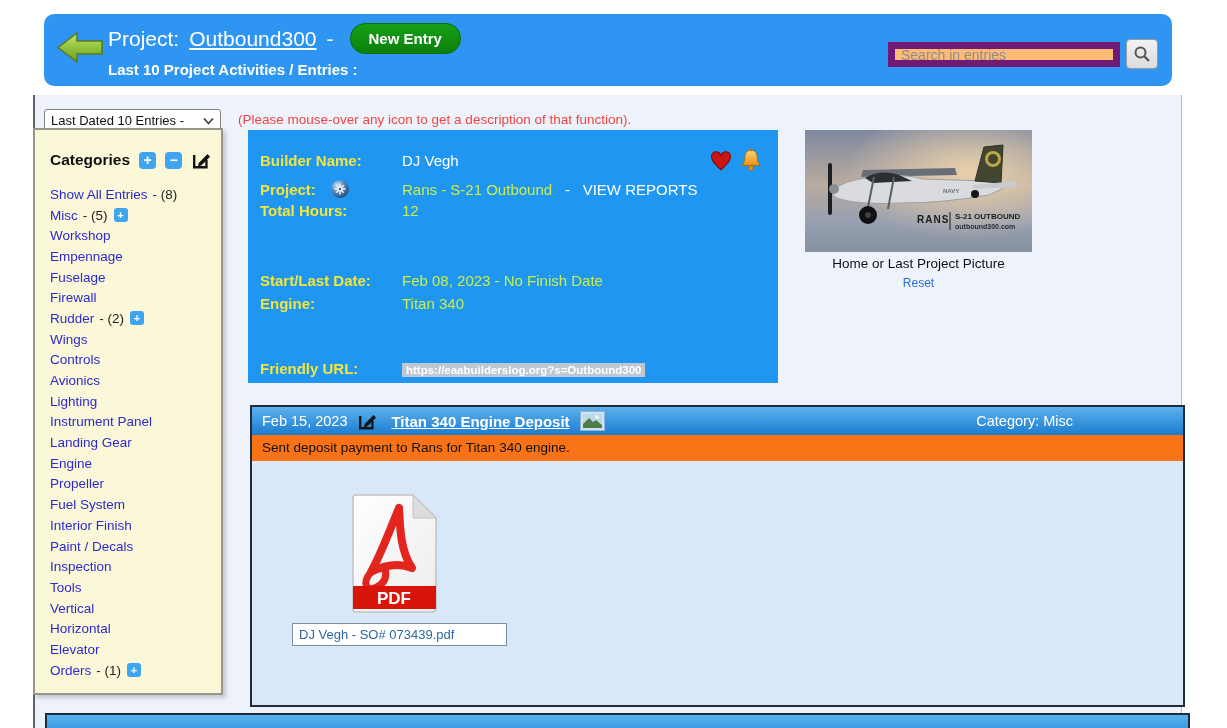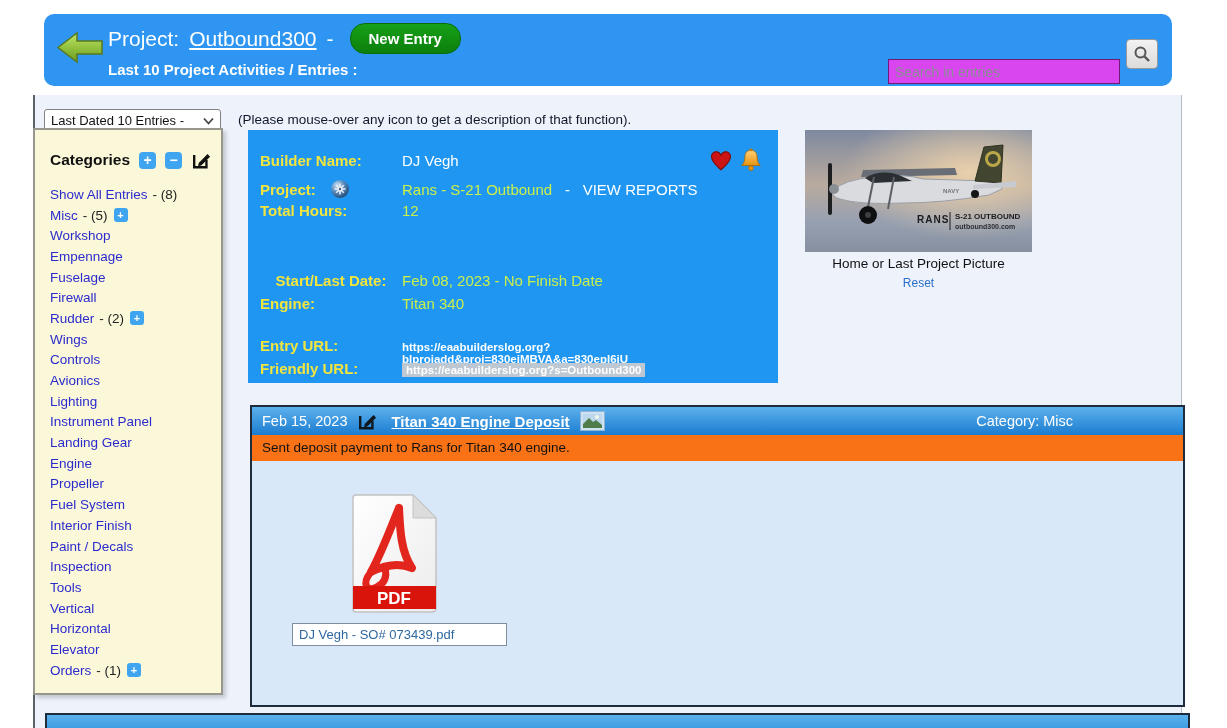--- a/index.html
+++ b/index.html
@@ -16,35 +16,35 @@
   #top-header { left:44px; top:14px; width:1128px; height:72px; background:#2e96f2; border-radius:10px; }
   #back-arrow { left:12px; top:17px; width:48px; height:33px; cursor:pointer; }
   #hdr-line1 { left:64px; top:9px; display:flex; align-items:center; gap:10px;
                color:#fff; font-size:21px; white-space:nowrap; }
   #hdr-line1 a { color:#fff; text-decoration:underline; cursor:pointer; }
   #new-entry-btn { display:inline-block; background:linear-gradient(#17a017,#0c7f0c);
                    color:#fff; font-size:15px; font-weight:bold; padding:6px 18px;
                    border-radius:15px; border:1px solid #0a6d0a; cursor:pointer; margin-left:6px; }
   #hdr-line2 { left:64px; top:47px; color:#fff; font-size:15px; font-weight:bold; }
   #search-wrap { right:14px; top:25px; display:flex; align-items:flex-start; gap:6px; }
-  #search-input { width:232px; height:25px; margin-top:20px; border:1px solid #701a75;
-                  font-size:14px; padding:0 6px; color:#333; background:#d946ef; }
+  #search-input { width:232px; height:25px; margin-top:3px; border:7px solid #701a75;
+                  font-size:14px; padding:0 6px; color:#333; background:#fdba74; }
   #search-input::placeholder { color:#8a8f94; }
   #search-btn { width:32px; height:30px; background:linear-gradient(#f2f2f2,#dcdcdc);
                 border:1px solid #999; border-radius:4px; cursor:pointer;
                 display:flex; align-items:center; justify-content:center; }
 
   
   #entries-filter { left:44px; top:109px; width:177px; height:23px; background:#fff;
                     border:1px solid #818181; border-radius:3px; font-size:13px; color:#111;
                     display:flex; align-items:center; padding:0 6px; cursor:pointer; }
   #entries-filter .chev { margin-left:auto; }
 
   
-  #note { left:238px; top:112px; font-size:13.5px; color:#0f172a; }
+  #note { left:238px; top:112px; font-size:13.5px; color:#ef4444; }
 
   
   #sidebar { left:33px; top:128px; width:190px; height:567px; background:#fbf8da;
              border:2px solid #98978e; box-shadow:3px 3px 4px rgba(0,0,0,0.18); }
   #cat-header { display:flex; align-items:center; gap:9px; margin:20px 0 14px 15px; }
   #cat-title { font-size:15.5px; font-weight:bold; color:#111; }
   .badge { width:17px; height:17px; background:#3fa5f0; color:#fff; border-radius:4px;
            font-size:14px; font-weight:bold; display:flex; align-items:center;
            justify-content:center; line-height:1; cursor:pointer; }
   #cat-list { list-style:none; margin-left:15px; }
@@ -301,31 +301,27 @@
     <span>
       <span class="ival">Rans - S-21 Outbound</span>
       <span class="ival-white">&nbsp; <span>-</span> &nbsp;</span>
       <a class="ival-white" style="text-decoration:none; cursor:pointer;">VIEW REPORTS</a>
     </span>
   </div>
   <div class="irow" style="top:72px;">
     <span class="ilabel">Total Hours:</span>
     <span class="ival">12</span>
   </div>
-  <div class="irow" style="top:142px;text-align:center;">
+  <div class="irow" style="top:142px;">
     <span class="ilabel">Start/Last Date:</span>
     <span class="ival">Feb 08, 2023 - No Finish Date</span>
   </div>
   <div class="irow" style="top:165px;">
     <span class="ilabel">Engine:</span>
     <span class="ival">Titan 340</span>
-  </div>
-  <div class="irow" style="top:207px;">
-    <span class="ilabel">Entry URL:</span>
-    <span class="url-val">https://eaabuilderslog.org?blprojadd&amp;proj=830eiMBVA&amp;a=830epI6jU</span>
   </div>
   <div class="irow" style="top:230px;">
     <span class="ilabel">Friendly URL:</span>
     <span class="url-val url-hl">https://eaabuilderslog.org?s=Outbound300</span>
   </div>
 </div>
 
 <svg id="proj-pic" class="abs" viewBox="0 0 227 122">
   <defs>
     <linearGradient id="sky" x1="0" y1="0" x2="0" y2="1">

